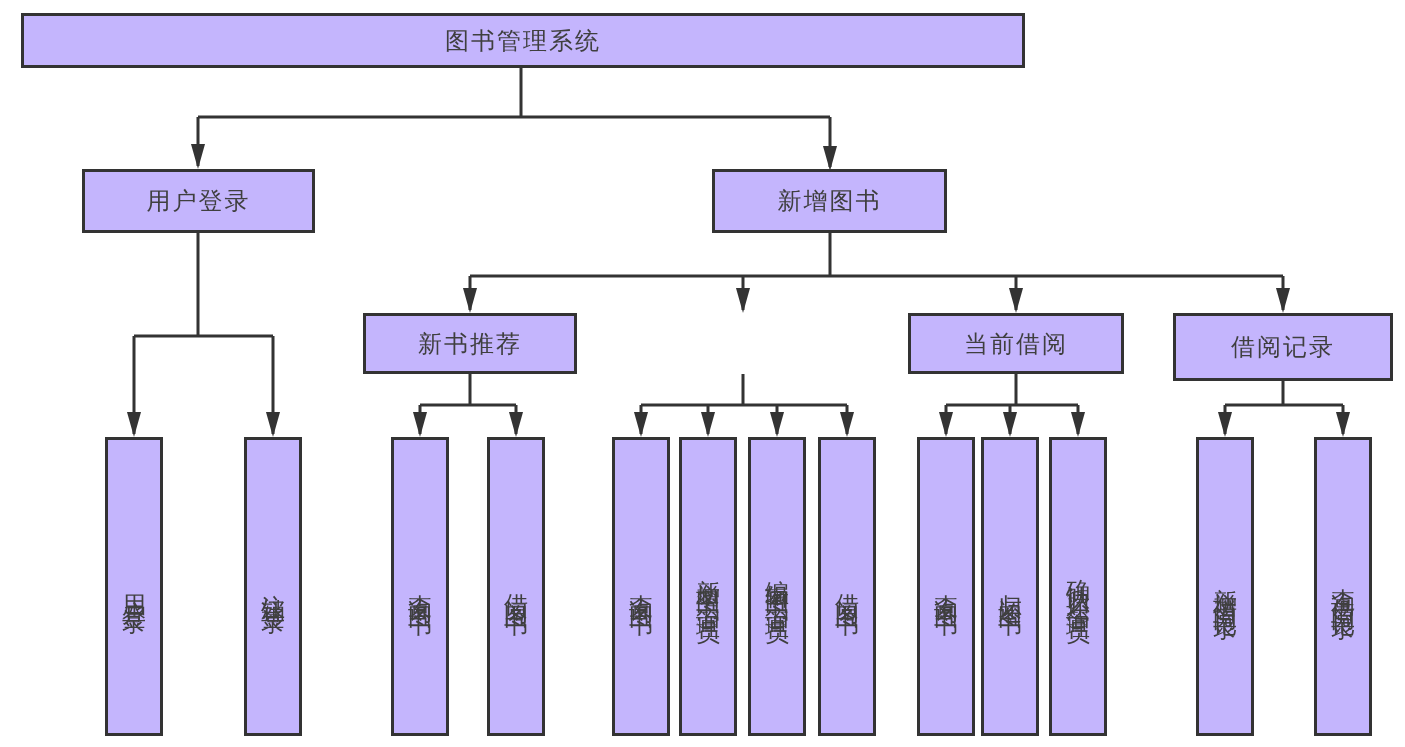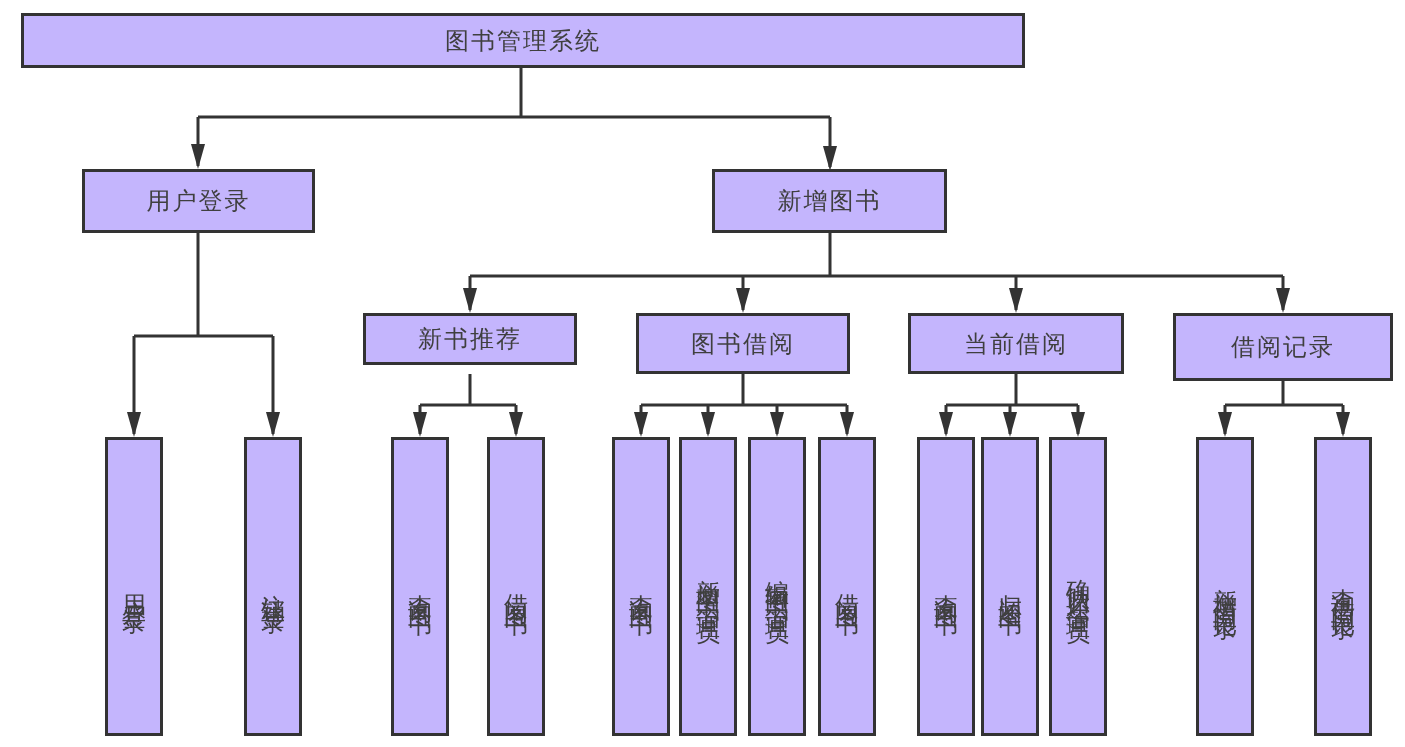--- a/index.html
+++ b/index.html
@@ -72,25 +72,22 @@
     <span class="hlabel">图书管理系统</span>
   </div>
 
   <div class="box" style="left:82px;top:169px;width:233px;height:64px;">
     <span class="hlabel">用户登录</span>
   </div>
   <div class="box" style="left:712px;top:169px;width:235px;height:64px;">
     <span class="hlabel">新增图书</span>
   </div>
 
-  <div class="box" style="left:363px;top:313px;width:214px;height:52px;">
+  <div class="box" style="left:363px;top:313px;width:214px;height:61px;">
     <span class="hlabel">新书推荐</span>
-  </div>
-  <div class="box" style="left:636px;top:313px;width:214px;height:61px;">
-    <span class="hlabel">图书借阅</span>
   </div>
   <div class="box" style="left:908px;top:313px;width:216px;height:61px;">
     <span class="hlabel">当前借阅</span>
   </div>
   <div class="box" style="left:1173px;top:313px;width:220px;height:68px;">
     <span class="hlabel">借阅记录</span>
   </div>
 
   <div class="box leaf" style="left:105px;">
     <span class="vlabel">用户登录</span>

